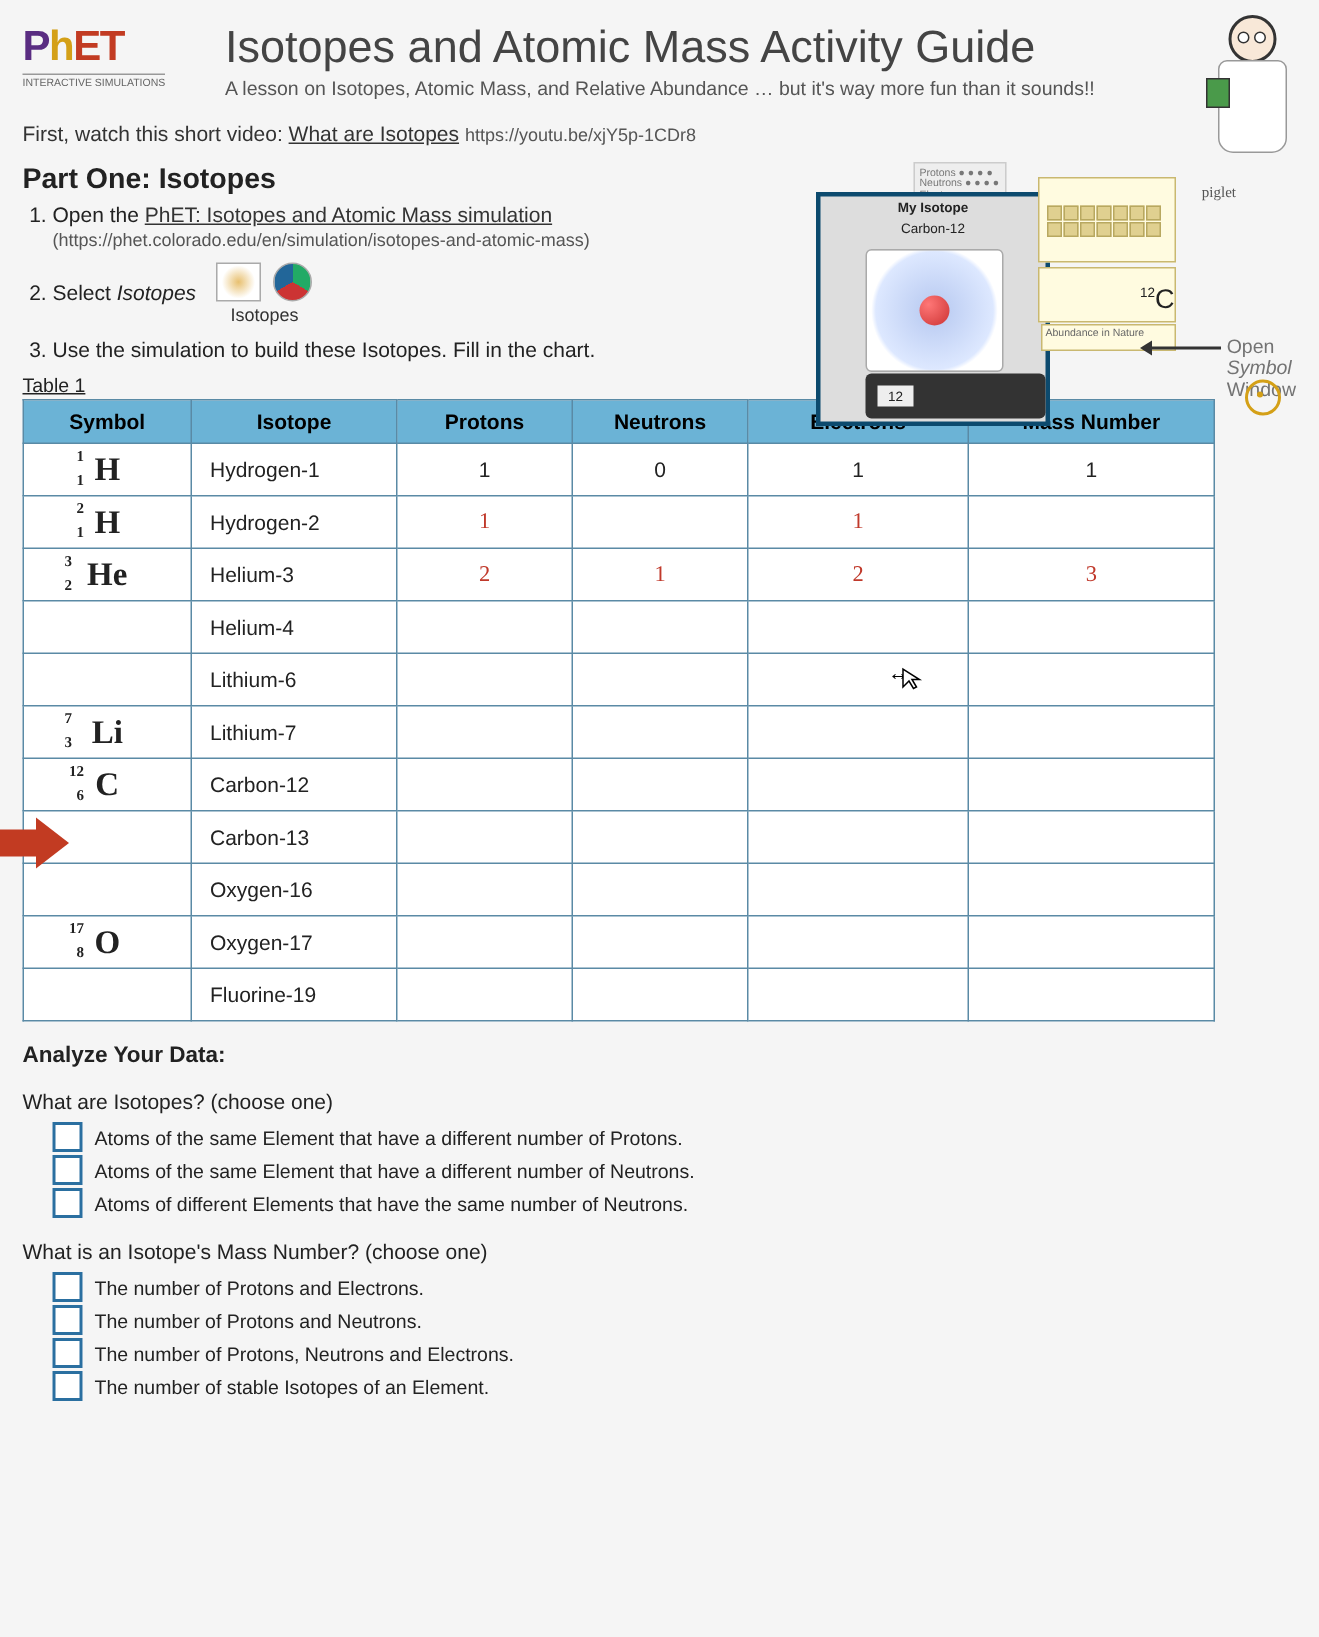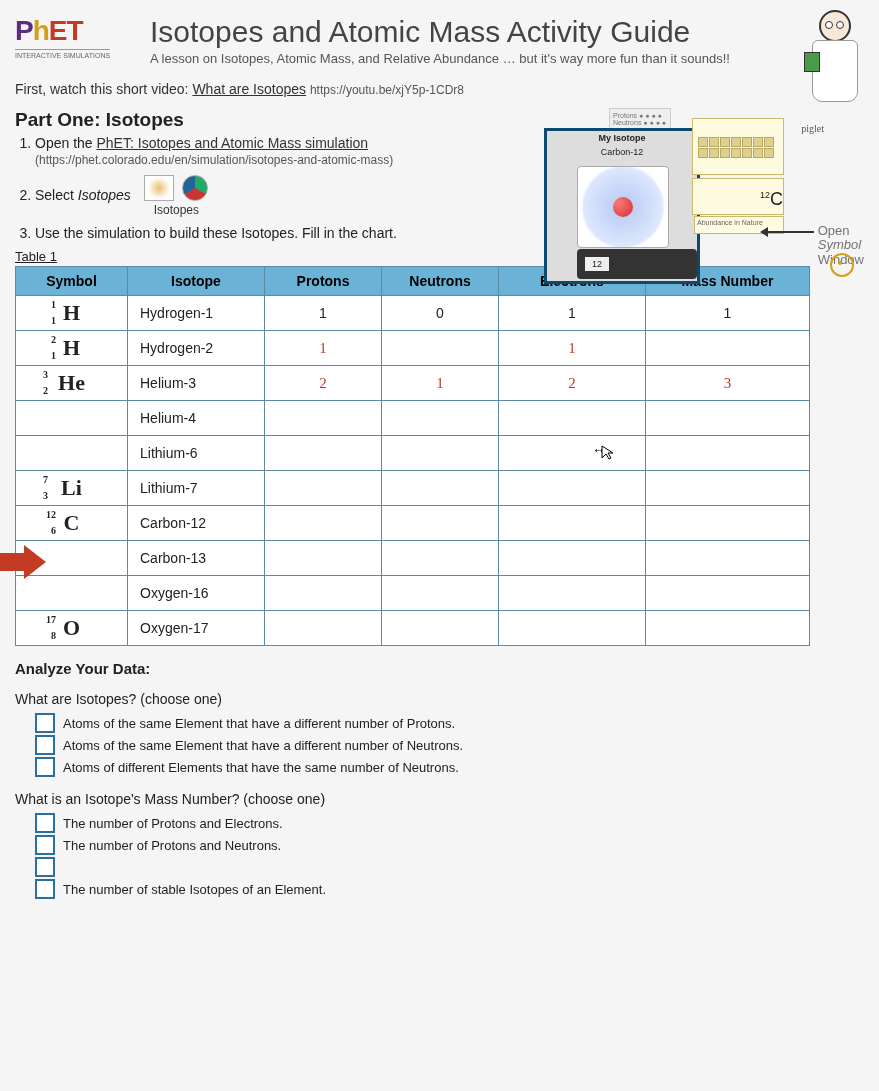--- a/index.html
+++ b/index.html
@@ -291,20 +291,28 @@
         <td></td>
       </tr>
       <tr>
         <td class="symcell"><span class="pre top" style="left:26px">17</span><span class="pre bot" style="left:26px">8</span>O</td>
         <td class="isocol">Oxygen-17</td>
         <td></td>
         <td></td>
         <td></td>
         <td></td>
       </tr>
+      <tr>
+        <td class="symcell"></td>
+        <td class="isocol">Fluorine-19</td>
+        <td></td>
+        <td></td>
+        <td></td>
+        <td></td>
+      </tr>
     </tbody>
 </table>
 
 <div class="section-head">Analyze Your Data:</div>
 
 <div class="question">What are Isotopes?  (choose one)</div>
 <div class="opts" id="q1opts">
     <div class="opt">
       <div class="chk"></div>
       <span>Atoms of the same Element that have a different number of Protons.</span>
@@ -324,20 +332,21 @@
     <div class="opt">
       <div class="chk"></div>
       <span>The number of Protons and Electrons.</span>
     </div>
     <div class="opt">
       <div class="chk"></div>
       <span>The number of Protons and Neutrons.</span>
     </div>
     <div class="opt">
       <div class="chk"></div>
+      <span>The number of Protons, Neutrons and Electrons.</span>
     </div>
     <div class="opt">
       <div class="chk"></div>
       <span>The number of stable Isotopes of an Element.</span>
     </div>
   </div>
 
 <div class="arrow-pointer"></div>
 
 <div class="cursor">

